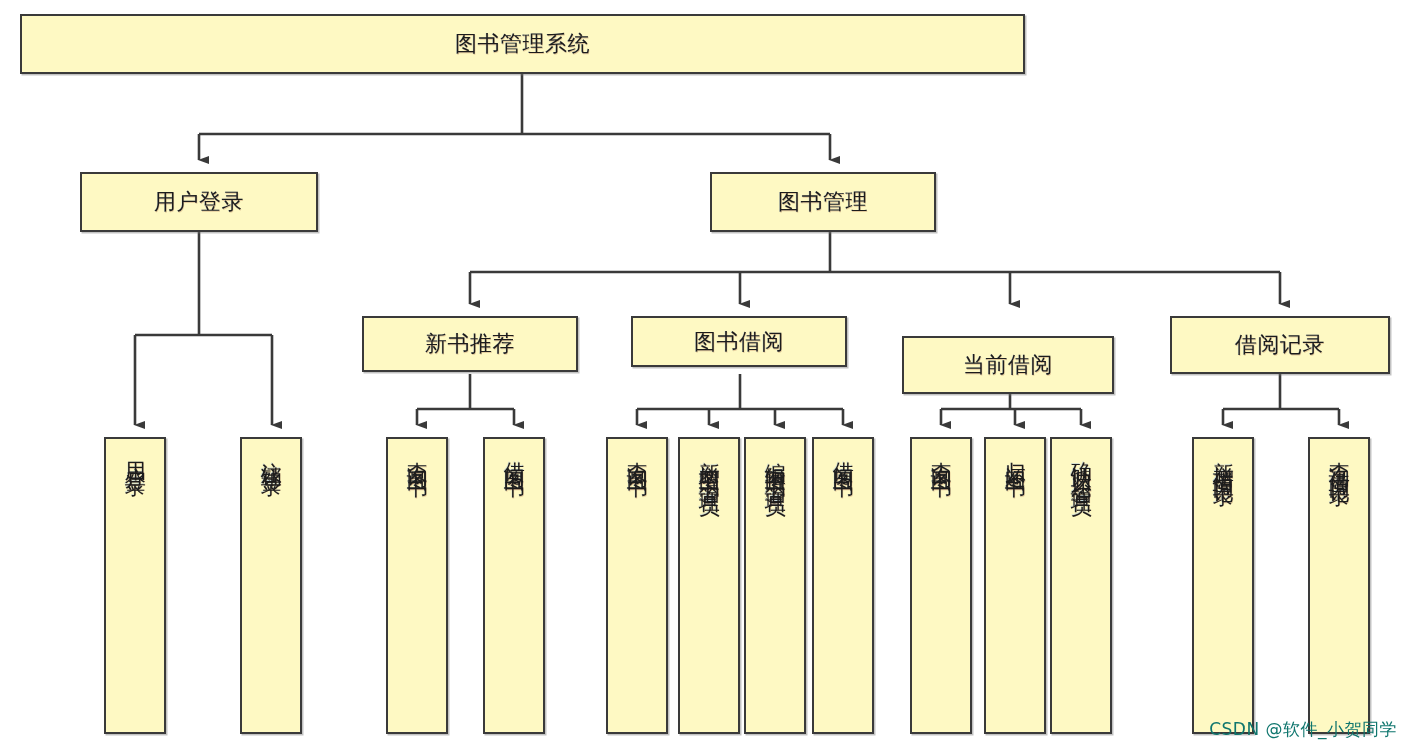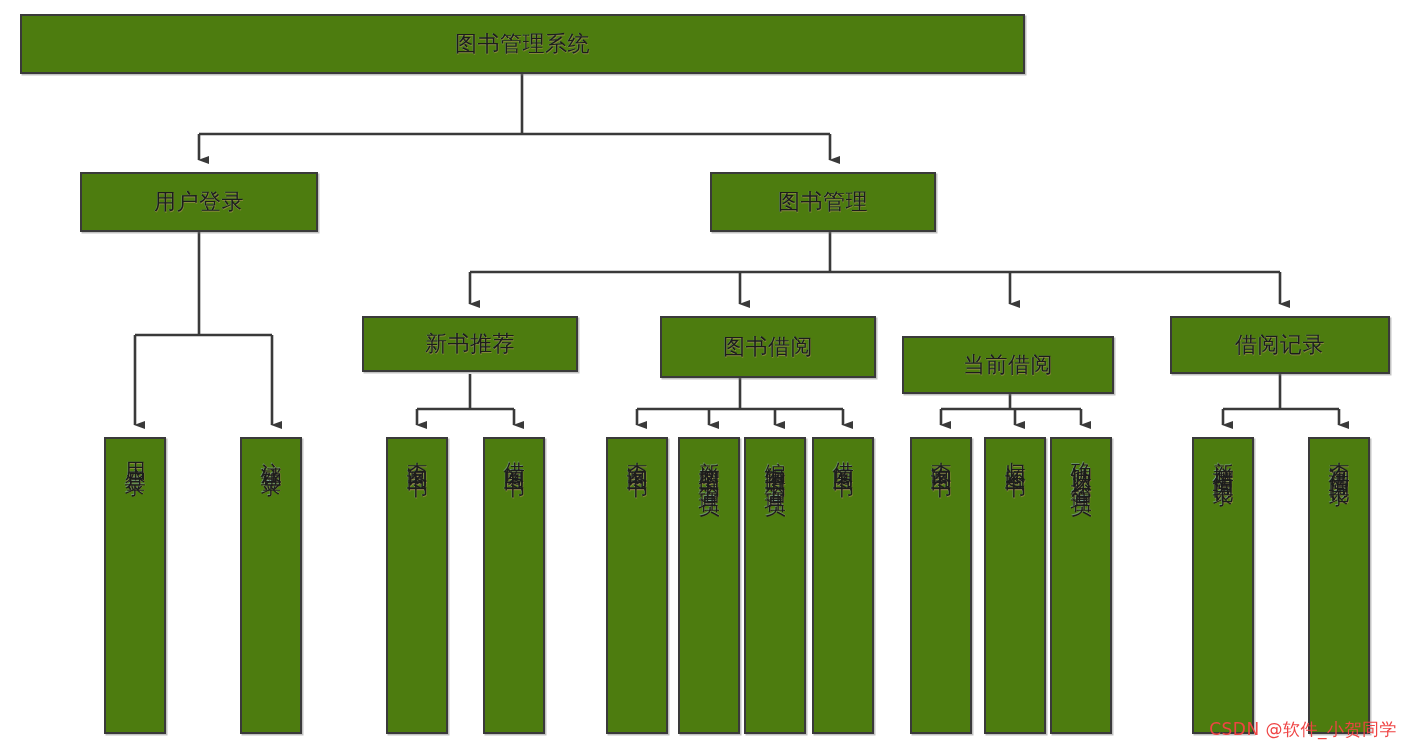--- a/index.html
+++ b/index.html
@@ -17,21 +17,21 @@
   #canvas {
     position: absolute;
     left: 0;
     top: 0;
     width: 1405px;
     height: 747px;
   }
   .node-box {
     position: absolute;
     box-sizing: border-box;
-    background: #4d7c0f;
+    background: #fef9c3;
     border: 2.5px solid #3a3a3a;
     box-shadow: 1.5px 1.5px 0 rgba(120,120,120,0.45);
     display: flex;
     align-items: center;
     justify-content: center;
     z-index: 3;
   }
   .node-label {
     color: #1c1c1c;
     font-size: 22px;
@@ -50,21 +50,21 @@
     text-orientation: upright;
     white-space: nowrap;
     letter-spacing: 5px;
     font-size: 21px;
   }
   #watermark {
     position: absolute;
     right: 8px;
     bottom: 6px;
     font-size: 17px;
-    color: #ef4444;
+    color: #0f766e;
     letter-spacing: 0.5px;
     z-index: 8;
     white-space: nowrap;
   }
 </style>
 </head>
 <body>
 
 <svg id="canvas" viewBox="0 0 1405 747" xmlns="http://www.w3.org/2000/svg">
   <defs>
@@ -123,21 +123,21 @@
 <div class="node-box" style="left: 80px; top: 172px; width: 238px; height: 60px;">
   <span class="node-label">用户登录</span>
 </div>
 <div class="node-box" style="left: 710px; top: 172px; width: 226px; height: 60px;">
   <span class="node-label">图书管理</span>
 </div>
 
 <div class="node-box" style="left: 362px; top: 316px; width: 216px; height: 56px;">
   <span class="node-label">新书推荐</span>
 </div>
-<div class="node-box" style="left: 660px; top: 316px; width: 216px; height: 62px;">
+<div class="node-box" style="left: 631px; top: 316px; width: 216px; height: 51px;">
   <span class="node-label">图书借阅</span>
 </div>
 <div class="node-box" style="left: 902px; top: 336px; width: 212px; height: 58px;">
   <span class="node-label">当前借阅</span>
 </div>
 <div class="node-box" style="left: 1170px; top: 316px; width: 220px; height: 58px;">
   <span class="node-label">借阅记录</span>
 </div>
 
 <div class="node-box leaf" style="left: 104px; top: 437px; width: 62px; height: 297px;">

